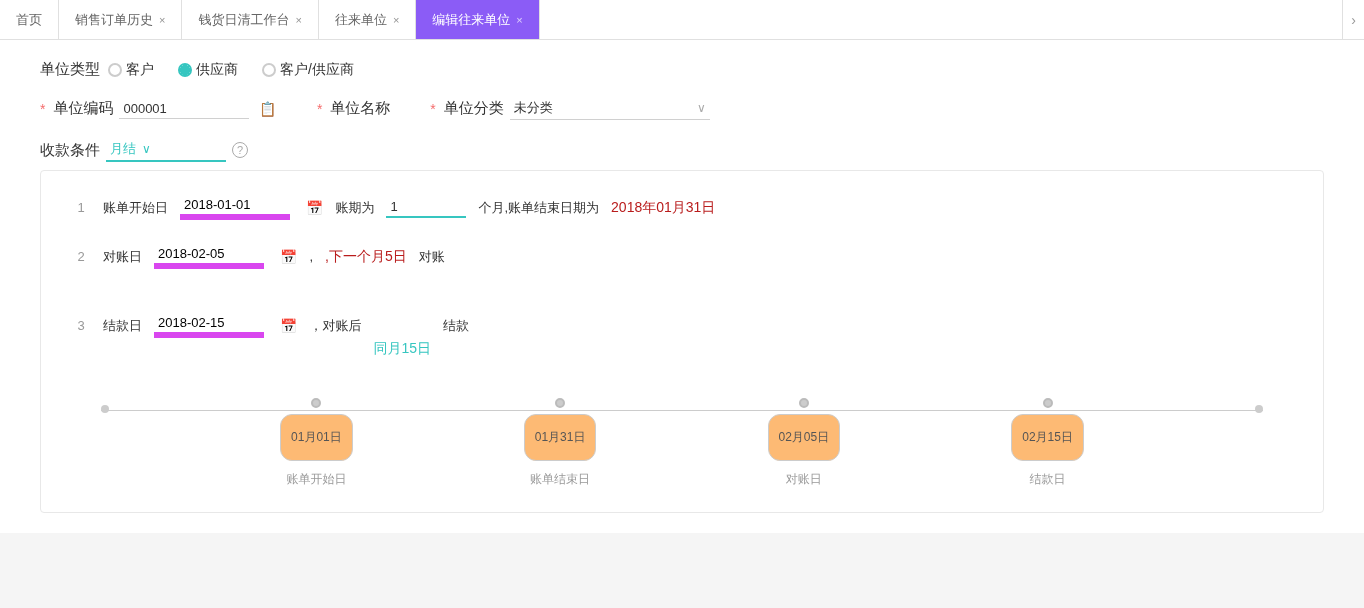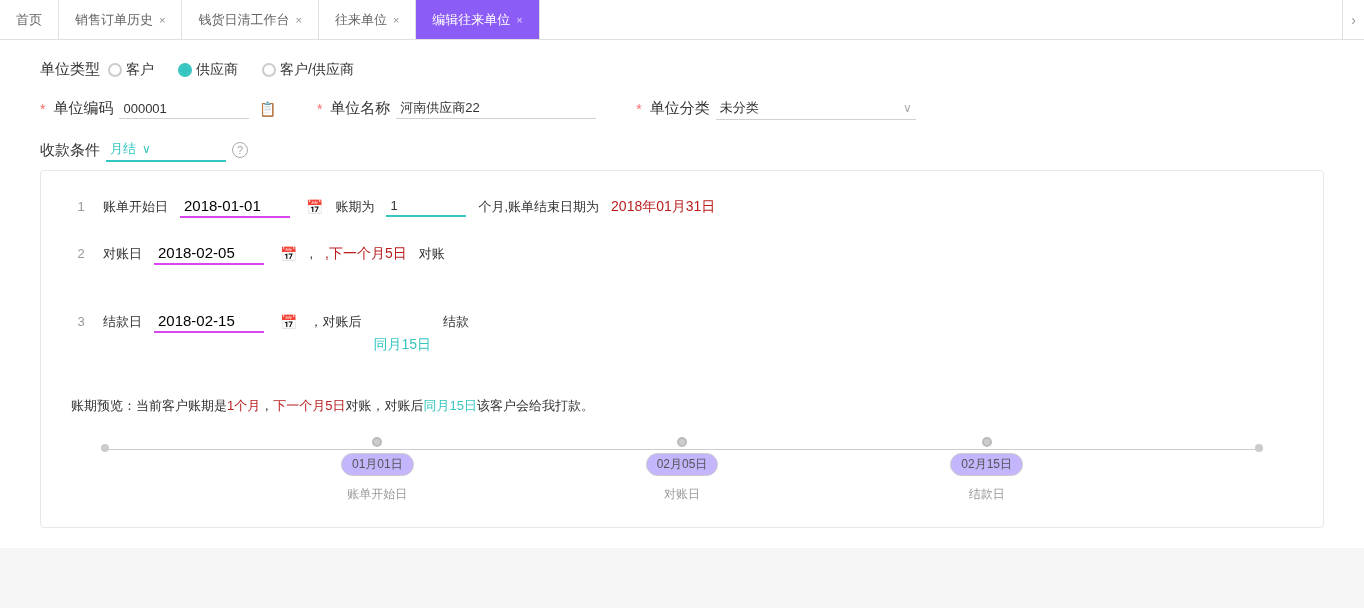--- a/index.html
+++ b/index.html
@@ -136,22 +136,22 @@
       display: flex;
       align-items: center;
       margin-bottom: 24px;
       gap: 12px;
     }
     .period-num {
       width: 20px; color: #999; font-size: 13px; text-align: center;
     }
     .period-field-label { font-size: 13px; color: #333; white-space: nowrap; }
     .date-input {
-      border: none; border-bottom: 2px solid #d946ef;
-      padding: 2px 4px; font-size: 15px; width: 110px; outline: none; background: transparent;
+      border: none; border-bottom: 6px solid #d946ef;
+      padding: 2px 4px; font-size: 13px; width: 110px; outline: none; background: transparent;
     }
     .period-suffix { font-size: 13px; color: #333; }
     .months-input {
       border: none; border-bottom: 2px solid #36c6c0;
       padding: 2px 4px; font-size: 13px; width: 80px; outline: none; background: transparent;
       color: #333;
     }
     .highlight-orange { color: #b91c1c; }
     .highlight-teal { color: #36c6c0; margin-top: 47px; }
 
@@ -186,23 +186,23 @@
     }
     .node-dot {
       width: 10px; height: 10px;
       border-radius: 50%;
       background: #ccc;
       border: 2px solid #bbb;
     }
     .node-label-box {
       border: 1px solid #ccc;
       border-radius: 12px;
-      padding: 2px 10px;
+      padding: 14px 10px;
       font-size: 12px;
-      background: #c4b5fd;
+      background: #fdba74;
       color: #555;
       white-space: nowrap;
     }
     .node-sublabel {
       font-size: 12px;
       color: #999;
       text-align: center;
       margin-top: 4px;
     }
     .tl-left-dot, .tl-right-dot {
@@ -264,21 +264,20 @@
   <div class="form-row" style="gap: 40px;">
     <div style="display:flex;align-items:center;gap:6px;">
       <span class="required-star">*</span>
       <span class="form-label">单位编码</span>
       <input type="text" class="form-input" value="000001" style="">
       <span class="calendar-icon">📋</span>
     </div>
     <div style="display:flex;align-items:center;gap:6px;">
       <span class="required-star">*</span>
       <span class="form-label">单位名称</span>
-      <input type="text" class="form-input input-wide" value="河南供应商22" style="">
     </div>
     <div style="display:flex;align-items:center;gap:6px;">
       <span class="required-star">*</span>
       <span class="form-label">单位分类</span>
       <div class="classify-select">
         <span class="select-text">未分类</span>
         <span class="dropdown-chevron">∨</span>
       </div>
     </div>
   </div>
@@ -323,38 +322,40 @@
         <input type="text" class="date-input" value="2018-02-15" style="">
         <span class="calendar-icon">📅</span>
         <span class="period-suffix">，对账后</span>
         <span class="highlight-teal">同月15日</span>
         <span class="period-suffix">结款</span>
       </div>
 
     </div>
 
     <div class="preview-section">
-      <div class="preview-text">
-        <span>账期预览：当前客户账期是</span><span class="highlight-orange">1个月</span><span>，</span><span class="highlight-orange">下一个月5日</span><span>对账，对账后</span><span class="highlight-teal">同月15日</span><span>该客户会给我打款。</span>
-      </div>
 
       <div style="position:relative; padding: 0 30px;">
         <div class="timeline-line"></div>
         <div class="timeline-items">
 
           <div style="display:flex;flex-direction:column;align-items:center;">
             <div class="tl-left-dot"></div>
           </div>
 
           <div class="timeline-node">
             <div class="node-dot"></div>
             <div class="node-label-box">01月01日</div>
             <div class="node-sublabel">账单开始日</div>
           </div>
 
+          <div class="timeline-node">
+            <div class="node-dot"></div>
+            <div class="node-label-box">01月31日</div>
+            <div class="node-sublabel">账单结束日</div>
+          </div>
 
           <div class="timeline-node">
             <div class="node-dot"></div>
             <div class="node-label-box">02月05日</div>
             <div class="node-sublabel">对账日</div>
           </div>
 
           <div class="timeline-node">
             <div class="node-dot"></div>
             <div class="node-label-box">02月15日</div>

